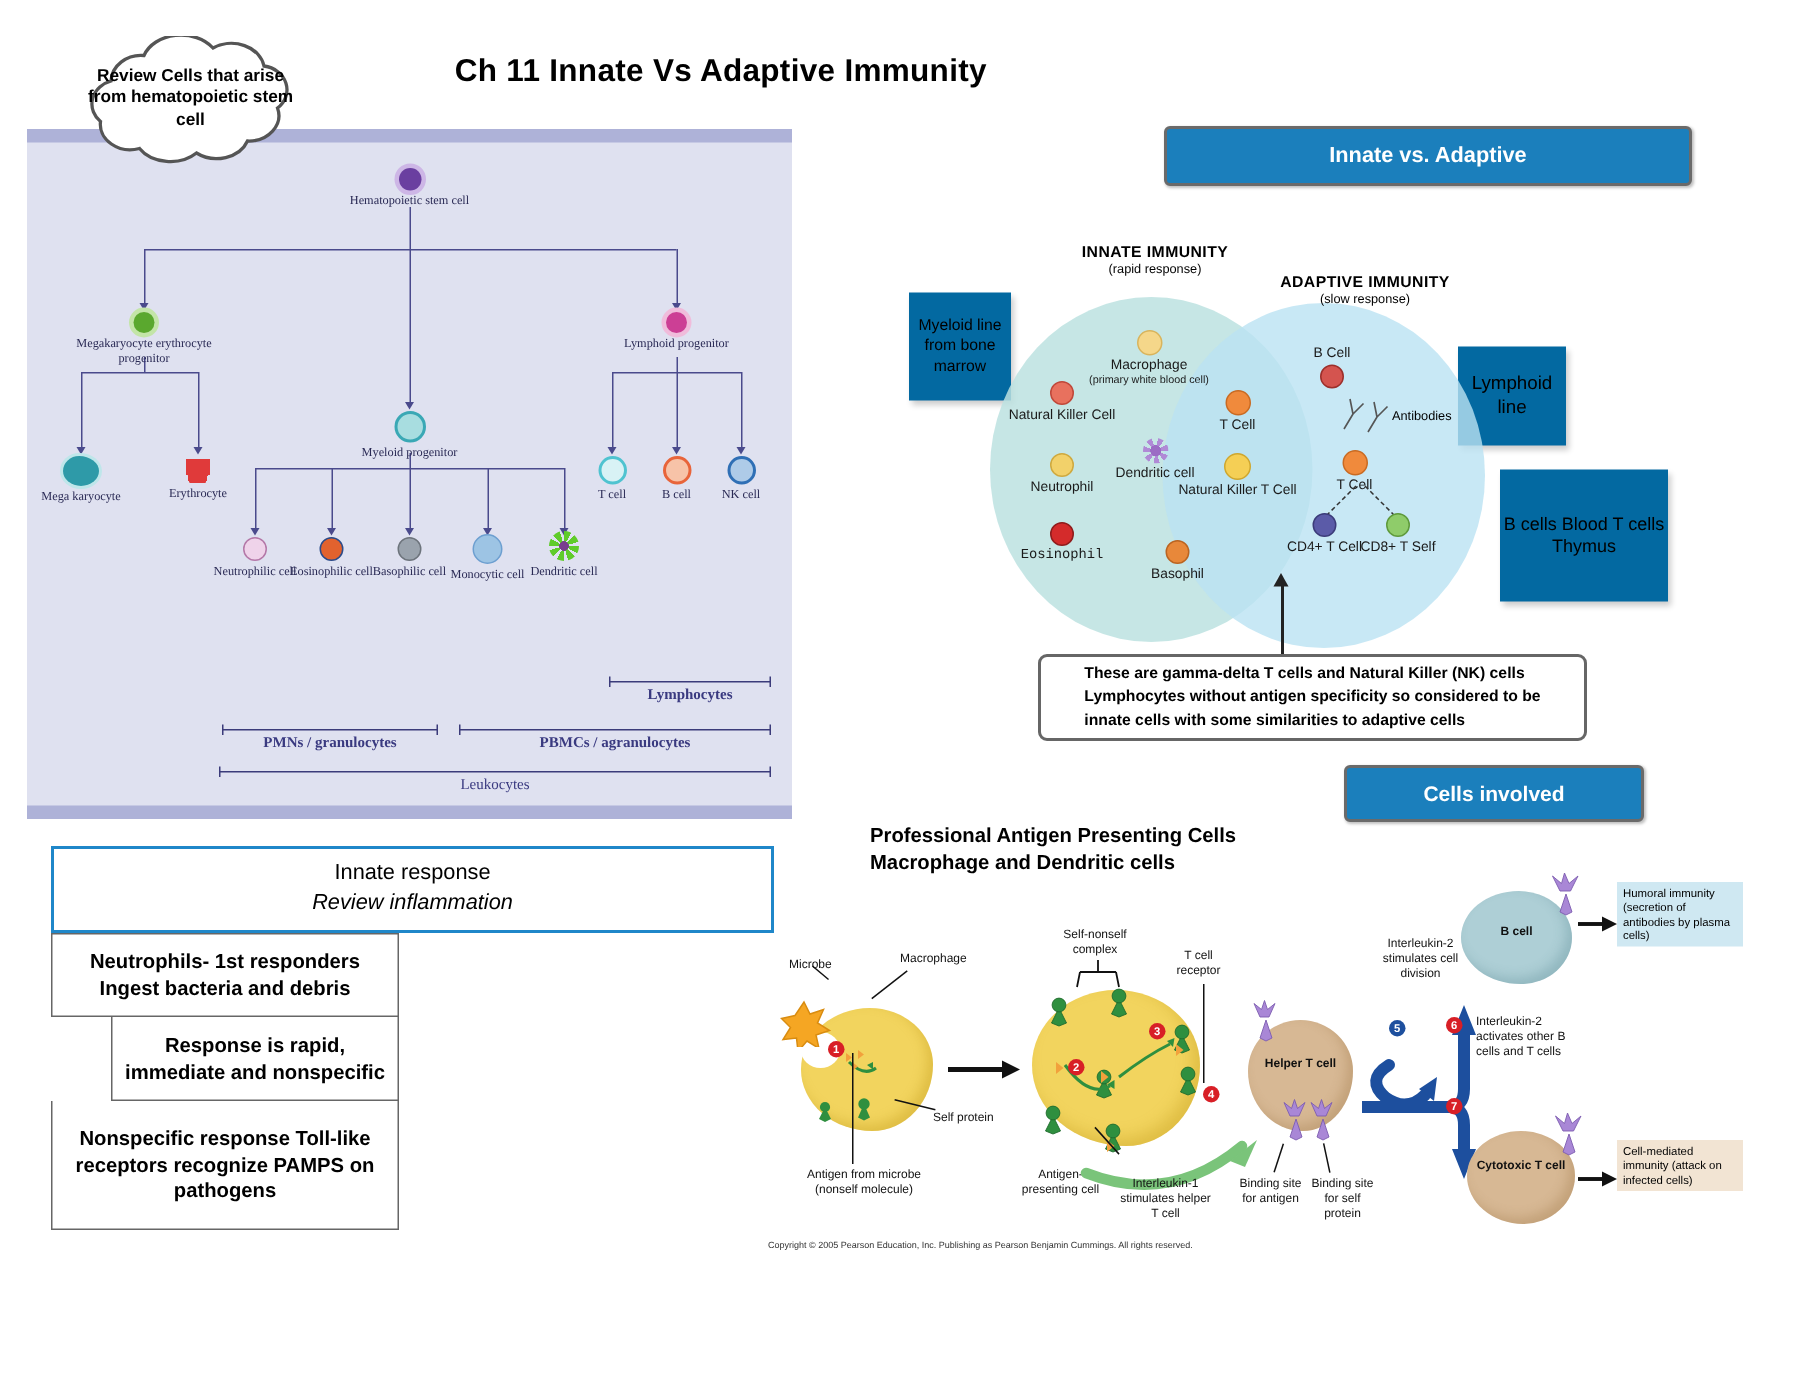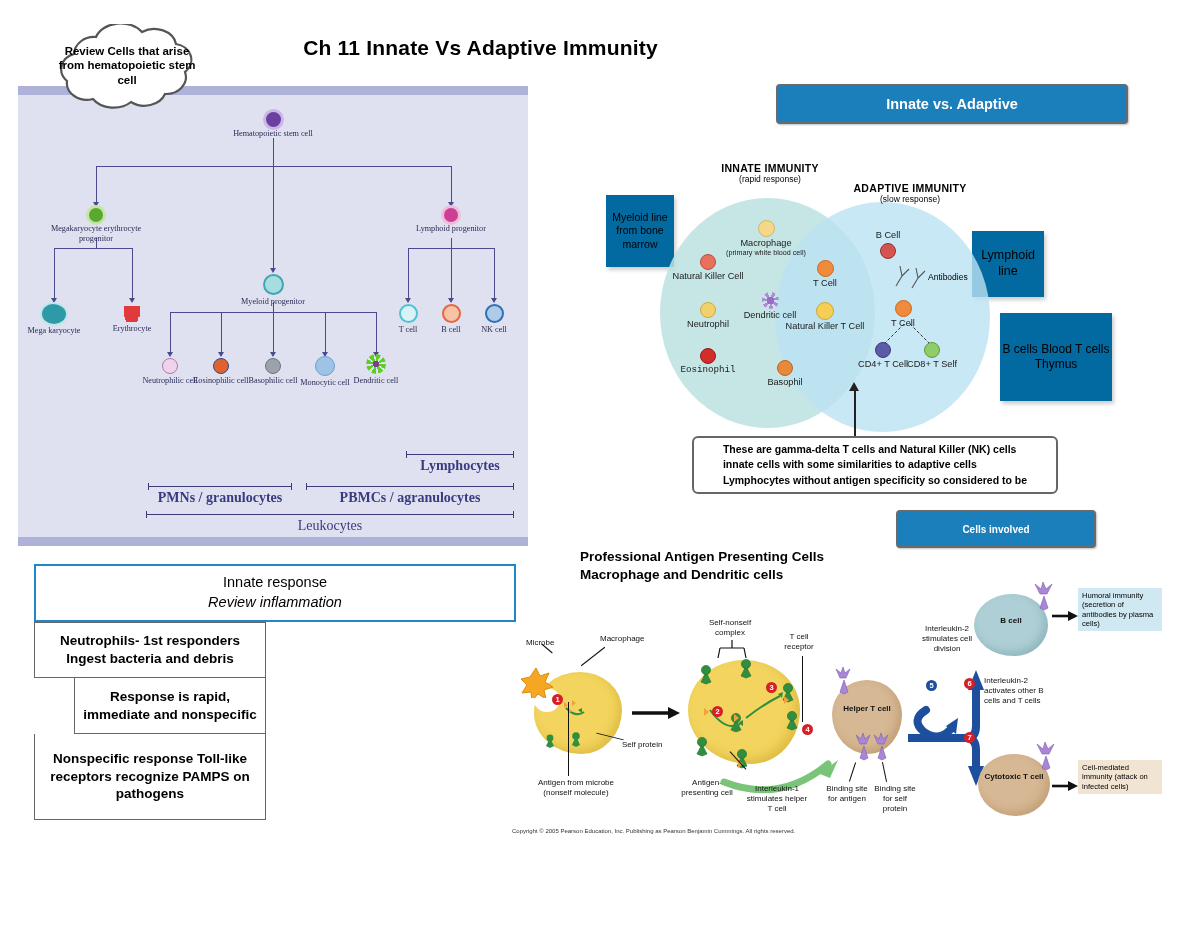--- a/index.html
+++ b/index.html
@@ -27,21 +27,21 @@
   .vline{width:1px;}
   .hline{height:1px;}
   .arrowhead{position:absolute;width:0;height:0;
       border-left:3px solid transparent;border-right:3px solid transparent;
       border-top:5px solid #4a4a8c;}
 
   .bracket{position:absolute;}
   .bracket .bar{position:absolute;left:0;top:0;height:1px;background:#3b3b7a;}
   .bracket .tickL,.bracket .tickR{position:absolute;top:-3px;width:1px;height:7px;background:#3b3b7a;}
   .bracket .blabel{position:absolute;top:4px;width:100%;text-align:center;
-      font-size:14px;font-weight:bold;color:#3a3a80;font-family:"Liberation Serif",serif;}
+      font-size:10px;font-weight:bold;color:#3a3a80;font-family:"Liberation Serif",serif;}
   .bracket .blabel.thin{font-weight:normal;}
 
   
   #cloud{left:36px;top:24px;width:180px;height:90px;}
   #cloud svg{display:block;}
   #cloud-text{position:absolute;left:18px;top:20px;width:146px;text-align:center;
       font-size:11.5px;font-weight:bold;line-height:1.25;}
 
   
   #innate-table{left:34px;top:564px;width:482px;}
@@ -59,21 +59,21 @@
       font-size:13.5px;line-height:1.32;font-weight:bold;padding:5px 6px;}
   .it-cell.c1{height:56px;}
   .it-cell.c2{height:56px;border-top:0;margin-left:40px;}
   .it-cell.c3{height:86px;border-top:0;}
 
   
   .banner{background:#1b7fbc;border:2.5px solid #6a6a6a;border-radius:4px;
       color:#fff;font-weight:bold;display:flex;align-items:center;
       justify-content:center;box-shadow:1px 1px 2px rgba(0,0,0,.25);}
   #banner-innate{left:776px;top:84px;width:348px;height:36px;font-size:14.5px;}
-  #banner-cells{left:896px;top:510px;width:196px;height:34px;font-size:10px;}
+  #banner-cells{left:896px;top:510px;width:196px;height:34px;font-size:14px;}
 
   
   .sticky{background:#0369a1;box-shadow:2px 3px 4px rgba(0,0,0,.2);
       display:flex;align-items:center;justify-content:center;text-align:center;
       font-weight:normal;line-height:1.25;color:#000;}
   #sticky-myeloid{left:606px;top:195px;width:68px;height:72px;font-size:10.5px;}
   #sticky-lymphoid{left:972px;top:231px;width:72px;height:66px;font-size:12.5px;}
   #sticky-bt{left:1000px;top:313px;width:112px;height:88px;font-size:12px;}
 
   
@@ -370,22 +370,22 @@
     <span class="g" style="width:14px;height:14px;background:#8fcc6a;border:1px solid #5f9a3c;"></span>
     <span>CD8+ T Self</span>
   </div>
 </div>
 
 <div class="abs" id="note-arrow"></div>
 <div class="abs" id="note-arrow-head"></div>
 <div class="abs" id="notebox">
   <div>
     <div>These are gamma-delta T cells and Natural Killer (NK) cells</div>
+    <div>Lymphocytes without antigen specificity so considered to be</div>
     <div>innate cells with some similarities to adaptive cells</div>
-    <div>Lymphocytes without antigen specificity so considered to be</div>
   </div>
 </div>
 
 <div class="abs" id="apc-title">
   <div>Professional Antigen Presenting Cells</div>
   <div>Macrophage and Dendritic cells</div>
 </div>
 
 <div class="abs" id="apc">
 

